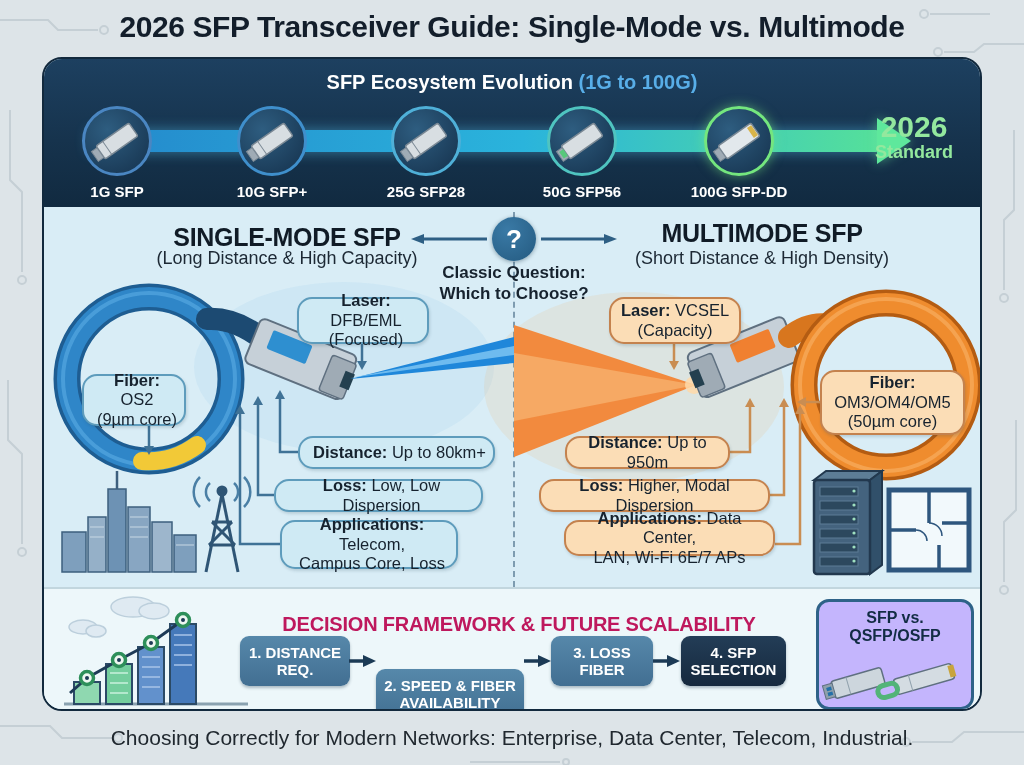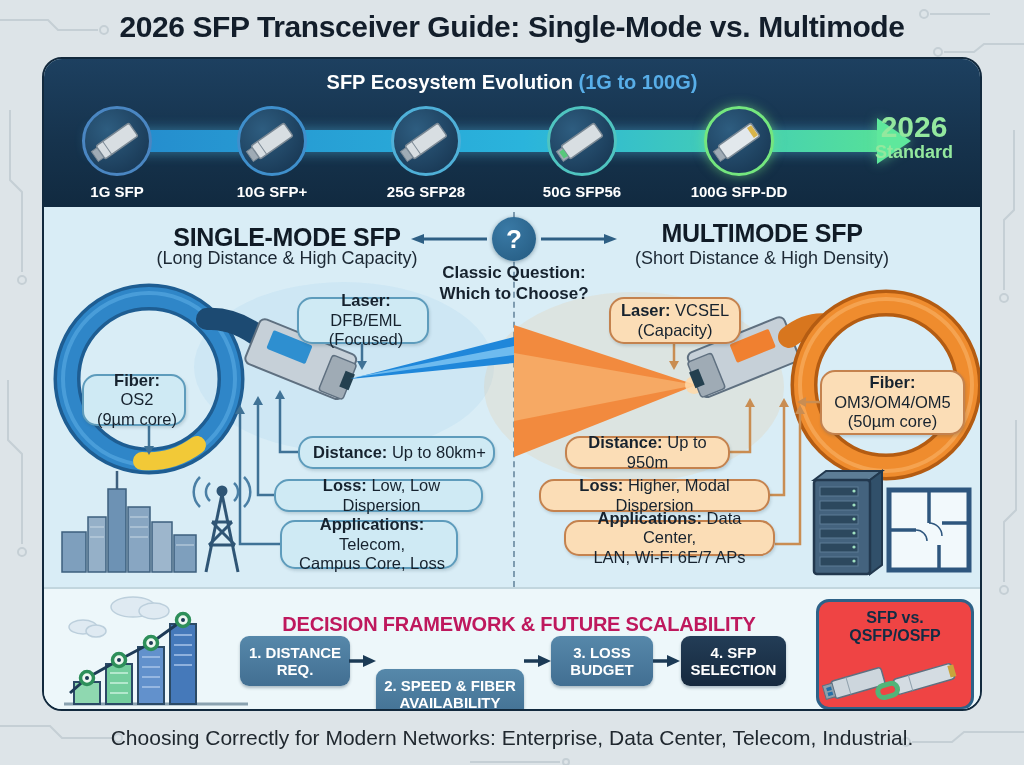--- a/index.html
+++ b/index.html
@@ -90,21 +90,21 @@
     background:linear-gradient(180deg,#5688aa,#426f92);box-shadow:0 2px 3px rgba(20,50,70,.3);}
   .step.dark{background:linear-gradient(180deg,#233d57,#16293e);}
   .s1{left:196px;width:110px;}
   .s2{left:332px;width:148px;margin-top:33px;}
   .s3{left:507px;width:102px;}
   .s4{left:637px;width:105px;}
   .step-arrow{position:absolute;top:594px;}
   .sa1{left:304px;}.sa2{left:479px;}.sa3{left:608px;}
   .growth-art{position:absolute;left:14px;top:532px;}
   .compare-box{position:absolute;left:772px;top:540px;width:158px;height:111px;
-    background:#ef4444;border:3px solid #2e6288;border-radius:13px;box-sizing:border-box;
+    background:#c4b5fd;border:3px solid #2e6288;border-radius:13px;box-sizing:border-box;
     text-align:center;}
   .compare-title{margin-top:7px;font-size:16px;font-weight:bold;color:#122c44;}
   .footer{position:absolute;top:726px;left:0;width:100%;text-align:center;z-index:2;
     font-size:21px;color:#20282f;}
 </style>
 </head>
 <body>
 
 <svg class="bg-circuit" width="1024" height="765" viewBox="0 0 1024 765">
   <g fill="none" stroke="#c5cfd5" stroke-width="2">
@@ -455,21 +455,21 @@
   <div class="step s2">
     <div>2. SPEED &amp; FIBER</div>
     <div>AVAILABILITY</div>
   </div>
   <svg class="step-arrow sa2" width="28" height="16" viewBox="0 0 28 16">
       <line x1="1" y1="8" x2="16" y2="8" stroke="#1b3a55" stroke-width="3.5"></line>
       <polygon points="28,8 15,2 15,14" fill="#1b3a55"></polygon>
     </svg>
   <div class="step s3">
     <div>3. LOSS</div>
-    <div>BUDGET</div>
+    <div>FIBER</div>
   </div>
   <svg class="step-arrow sa3" width="28" height="16" viewBox="0 0 28 16">
       <line x1="1" y1="8" x2="16" y2="8" stroke="#1b3a55" stroke-width="3.5"></line>
       <polygon points="28,8 15,2 15,14" fill="#1b3a55"></polygon>
     </svg>
   <div class="step dark s4">
     <div>4. SFP</div>
     <div>SELECTION</div>
   </div>
 

